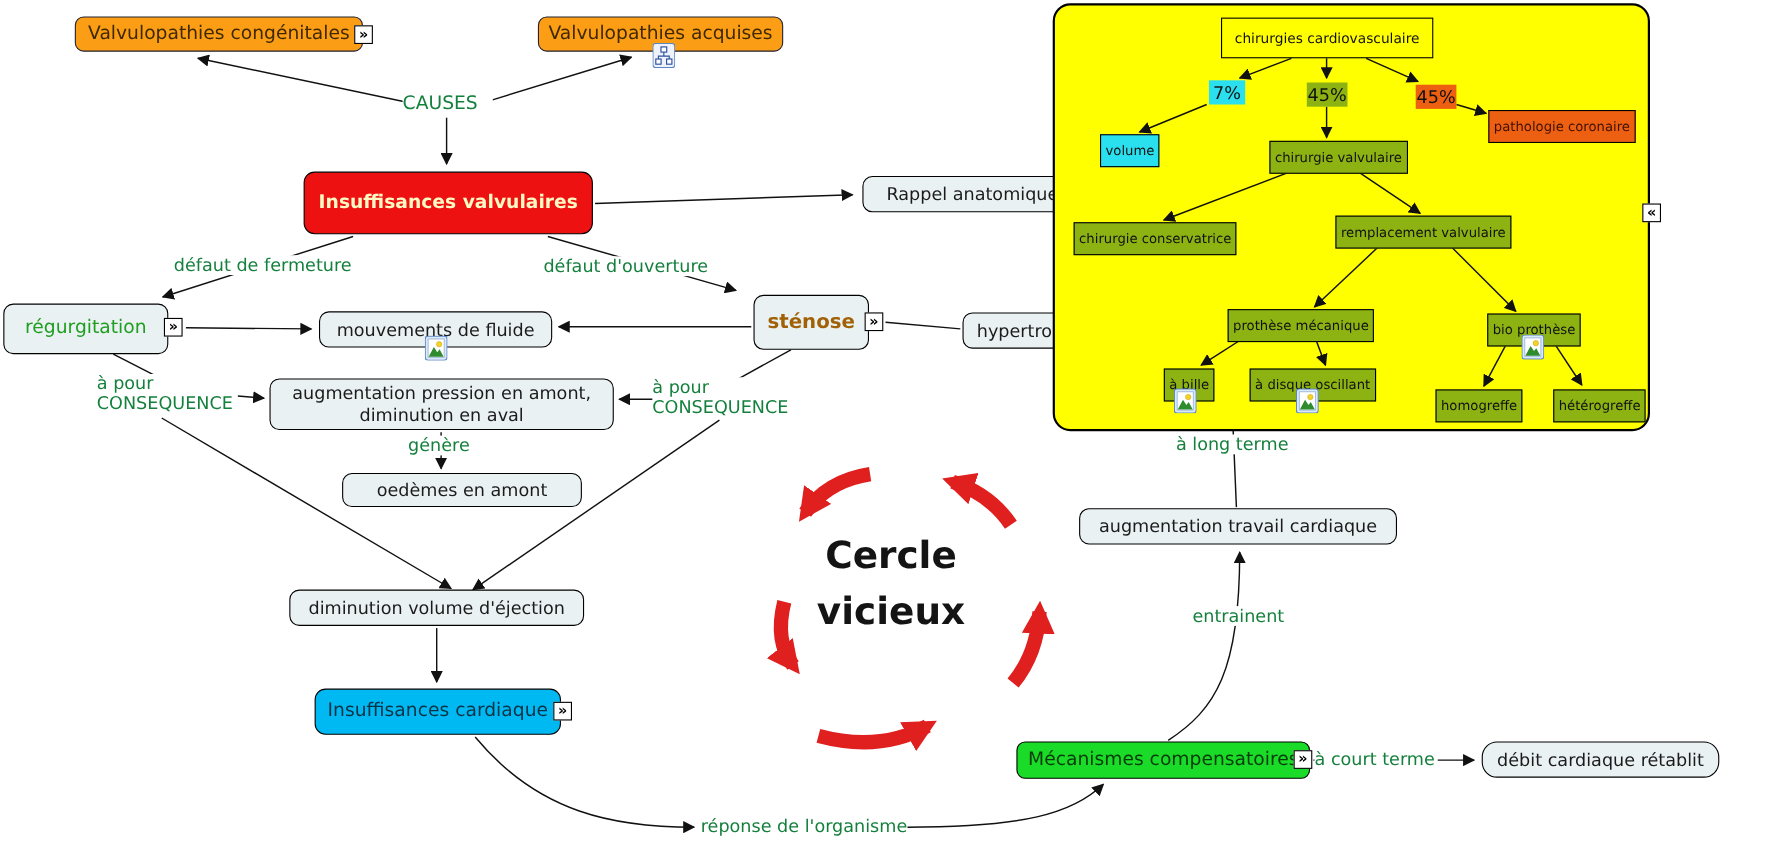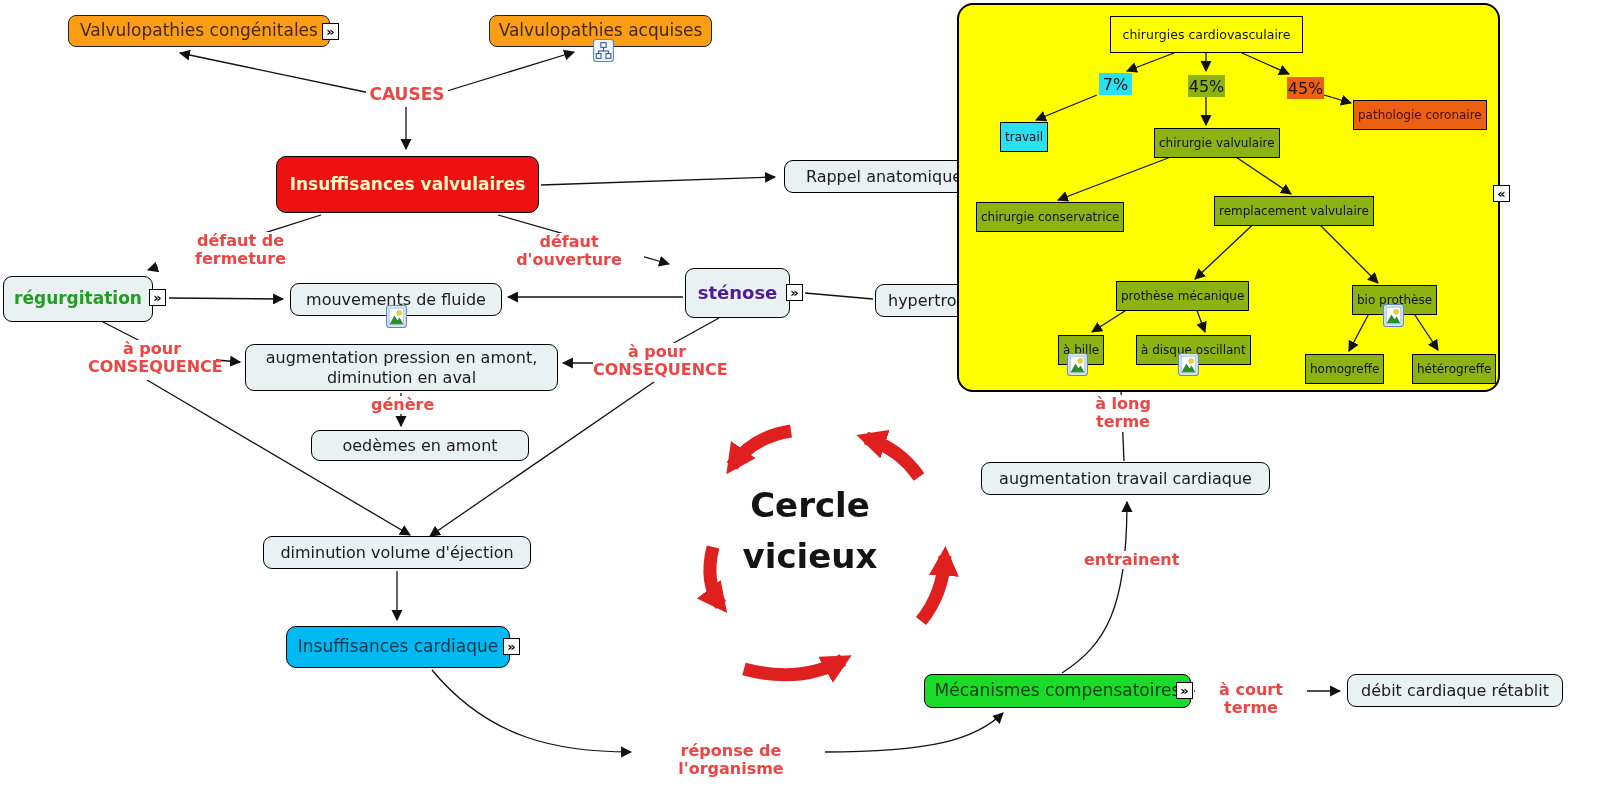--- a/index.html
+++ b/index.html
@@ -6,25 +6,25 @@
   #stage{position:relative;width:1617px;height:787px;background:#fff;overflow:hidden;
          font-family:"DejaVu Sans","Liberation Sans",sans-serif;color:#1b1b1b;}
   svg.wires{position:absolute;left:0;top:0;z-index:1;}
   .node{position:absolute;z-index:2;display:flex;align-items:center;justify-content:center;
         text-align:center;background:#EAF1F3;border:1px solid #000;border-radius:9px;
         font-size:16px;line-height:1.25;box-sizing:border-box;padding:2px 8px;}
   .node--orange{background:#FB9E16;color:#402800;font-size:17px;border-radius:8px;border-color:#223;}
   .node--red{background:#EE1111;color:#fef9c3;font-weight:bold;font-size:17px;border-radius:10px;}
   .node--cyanbig{background:#00B9F2;color:#0b3346;font-size:17px;border-radius:10px;}
   .node--greenbig{background:#1ADC28;color:#073b07;font-size:17px;border-radius:8px;}
-  .node--txtgreen{color:#1F9E1F;font-weight:bold;font-size:17px;}
-  .node--txtred{color:#4c1d95;font-weight:bold;font-size:18px;}
+  .node--txtgreen{color:#1F9E1F;font-weight:normal;font-size:17px;}
+  .node--txtred{color:#a16207;font-weight:bold;font-size:18px;}
   .node--left{justify-content:flex-start;text-align:left;}
-  .linklabel{position:absolute;z-index:2;background:#fff;font-size:16px;color:#ef4444;
-             text-align:center;white-space:pre-line;line-height:1.15;font-weight:bold;}
+  .linklabel{position:absolute;z-index:2;background:#fff;font-size:16px;color:#15803d;
+             white-space:pre-line;line-height:1.15;}
   .cercle{position:absolute;z-index:2;background:transparent;font-size:34px;font-weight:bold;
           color:#141414;text-align:center;white-space:pre-line;line-height:1.5;}
   .exp-icon{position:absolute;z-index:4;width:17px;height:17px;background:#fff;border:1px solid #000;
             font-size:13px;font-weight:bold;display:flex;align-items:center;justify-content:center;
             line-height:1;color:#000;box-sizing:border-box;}
   .mini-icon{position:absolute;z-index:4;width:21px;height:23px;}
   #panel{position:absolute;left:957px;top:3px;width:543px;height:389px;z-index:3;
          background:#FFFF00;border:2px solid #000;border-radius:16px;box-sizing:border-box;}
   #panel .chip{position:absolute;z-index:2;background:#8DB313;border:1px solid #000;color:#111;
          font-size:12px;font-weight:normal;display:flex;align-items:center;justify-content:center;
@@ -111,21 +111,21 @@
   <div class="node" style="left:784px;top:160px;width:200px;height:33px;">Rappel anatomique</div>
   <div class="node node--txtgreen" style="left:3px;top:276px;width:150px;height:46px;">régurgitation</div>
   <div class="node" style="left:290px;top:283px;width:212px;height:33px;">mouvements de fluide</div>
   <div class="node node--txtred" style="left:685px;top:268px;width:105px;height:50px;">sténose</div>
   <div class="node node--left" style="left:875px;top:284px;width:150px;height:33px;padding-left:12px;">hypertrophie</div>
   <div class="node" style="left:245px;top:344px;width:313px;height:47px;">augmentation pression en amont, diminution en aval</div>
   <div class="node" style="left:311px;top:430px;width:218px;height:31px;">oedèmes en amont</div>
   <div class="node" style="left:263px;top:536px;width:268px;height:33px;">diminution volume d'éjection</div>
   <div class="node node--cyanbig" style="left:286px;top:626px;width:224px;height:42px;">Insuffisances cardiaque</div>
   <div class="node node--greenbig" style="left:908px;top:674px;width:267px;height:34px;margin-left:16px;">Mécanismes compensatoires</div>
-  <div class="node" style="left:1347px;top:674px;width:216px;height:33px;">débit cardiaque rétablit</div>
+  <div class="node" style="left:1347px;top:674px;width:216px;height:33px;border-radius:14px;">débit cardiaque rétablit</div>
   <div class="node" style="left:981px;top:462px;width:289px;height:33px;text-align:center;">augmentation travail cardiaque</div>
 
   <div class="linklabel" style="left:366px;top:85px;width:82px;font-size:17px;">CAUSES</div>
   <div class="linklabel" style="left:158px;top:232px;width:165px;">défaut de fermeture</div>
   <div class="linklabel" style="left:494px;top:233px;width:150px;">défaut d'ouverture</div>
   <div class="linklabel" style="left:88px;top:340px;width:128px;">à pour
 CONSEQUENCE</div>
   <div class="linklabel" style="left:593px;top:343px;width:128px;">à pour
 CONSEQUENCE</div>
   <div class="linklabel" style="left:371px;top:396px;width:62px;">génère</div>
@@ -176,21 +176,21 @@
         <path d="M234,295 L246,327" marker-end="url(#arr)"></path>
         <path d="M414,301 L390,346" marker-end="url(#arr)"></path>
         <path d="M450,301 L479,345" marker-end="url(#arr)"></path>
       </g>
     </svg>
 
     <div class="chip chip--plain" style="left:151px;top:11px;width:193px;height:37px;">chirurgies cardiovasculaire</div>
     <div class="pct pct--cyan" style="left:140px;top:68px;width:33px;height:22px;">7%</div>
     <div class="pct pct--olive" style="left:229px;top:70px;width:37px;height:22px;">45%</div>
     <div class="pct pct--orangered" style="left:328px;top:72px;width:37px;height:22px;">45%</div>
-    <div class="chip chip--cyan" style="left:41px;top:117px;height:19px;">travail</div>
+    <div class="chip chip--cyan" style="left:41px;top:117px;height:19px;">volume</div>
     <div class="chip" style="left:195px;top:123px;height:19px;">chirurgie valvulaire</div>
     <div class="chip chip--orangered" style="left:394px;top:95px;height:21px;">pathologie coronaire</div>
     <div class="chip" style="left:17px;top:197px;height:20px;">chirurgie conservatrice</div>
     <div class="chip" style="left:255px;top:191px;height:19px;">remplacement valvulaire</div>
     <div class="chip" style="left:157px;top:276px;height:19px;">prothèse mécanique</div>
     <div class="chip" style="left:393px;top:280px;height:20px;">bio prothèse</div>
     <div class="chip" style="left:99px;top:330px;height:14px;">à bille</div>
     <div class="chip" style="left:177px;top:330px;height:19px;">à disque oscillant</div>
     <div class="chip" style="left:346px;top:349px;height:19px;">homogreffe</div>
     <div class="chip" style="left:453px;top:349px;height:20px;">hétérogreffe</div>

